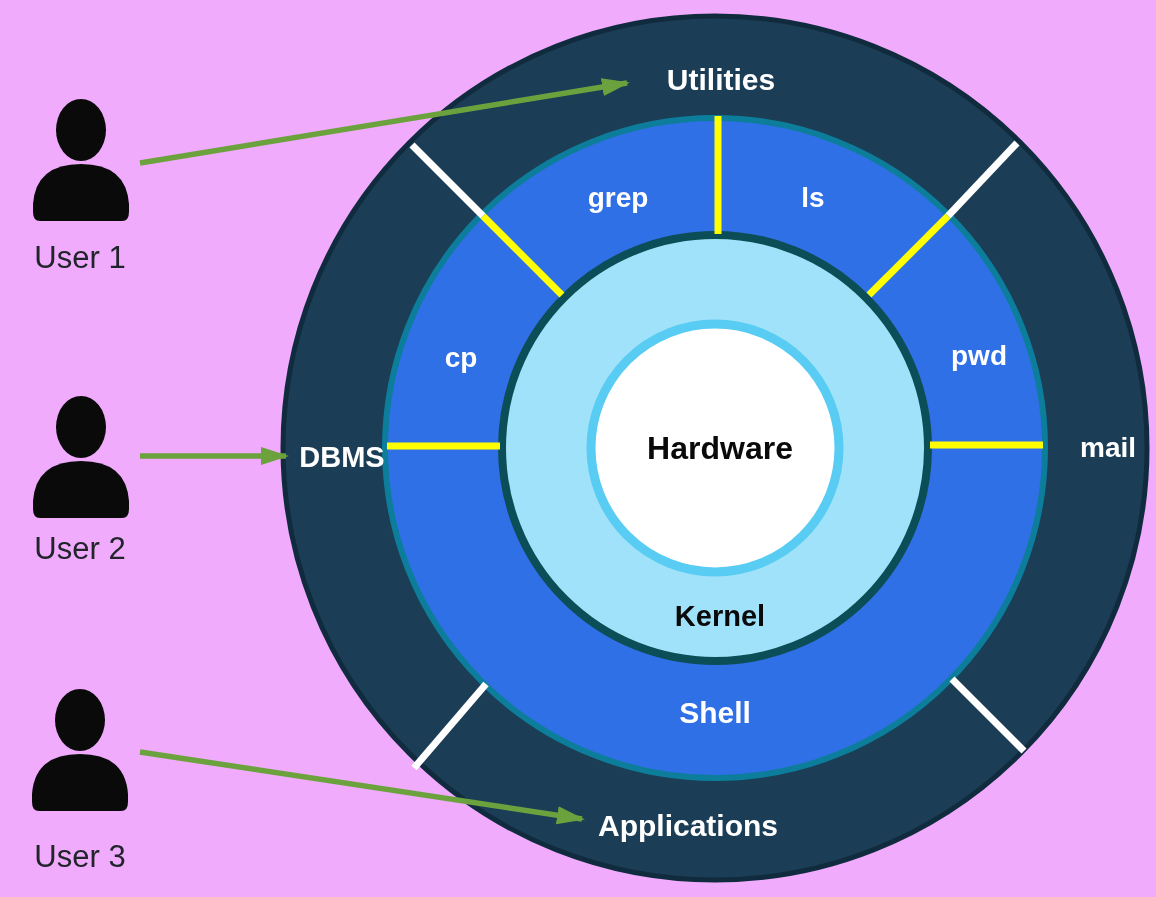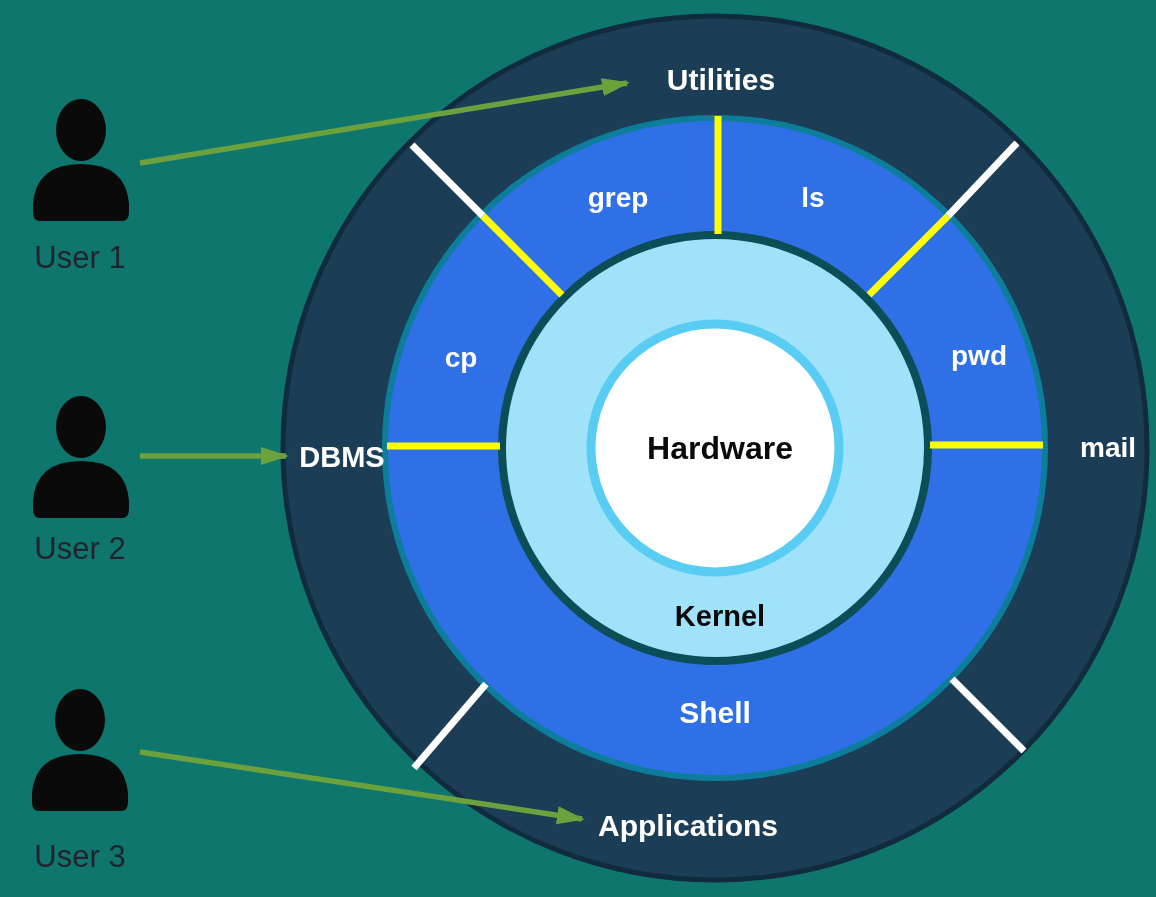--- a/index.html
+++ b/index.html
@@ -1,20 +1,20 @@
 <!DOCTYPE html>
 <html><head>
 <meta charset="utf-8">
 <style>
   html, body { margin: 0; padding: 0; background: #ffffff; }
   .canvas {
     position: relative;
     width: 1156px;
     height: 897px;
-    background: #0f766e;
+    background: #f0abfc;
     overflow: hidden;
     font-family: "Liberation Sans", sans-serif;
   }
   svg { display: block; }
   text { font-family: "Liberation Sans", sans-serif; }
   .ring-label      { font-weight: bold; fill: #ffffff; }
   .ring-label.fs30 { font-size: 30px; }
   .ring-label.fs28 { font-size: 28px; }
   .ring-label.fs29 { font-size: 29px; }
   .core-label      { font-weight: bold; fill: #0a0a0a; }

